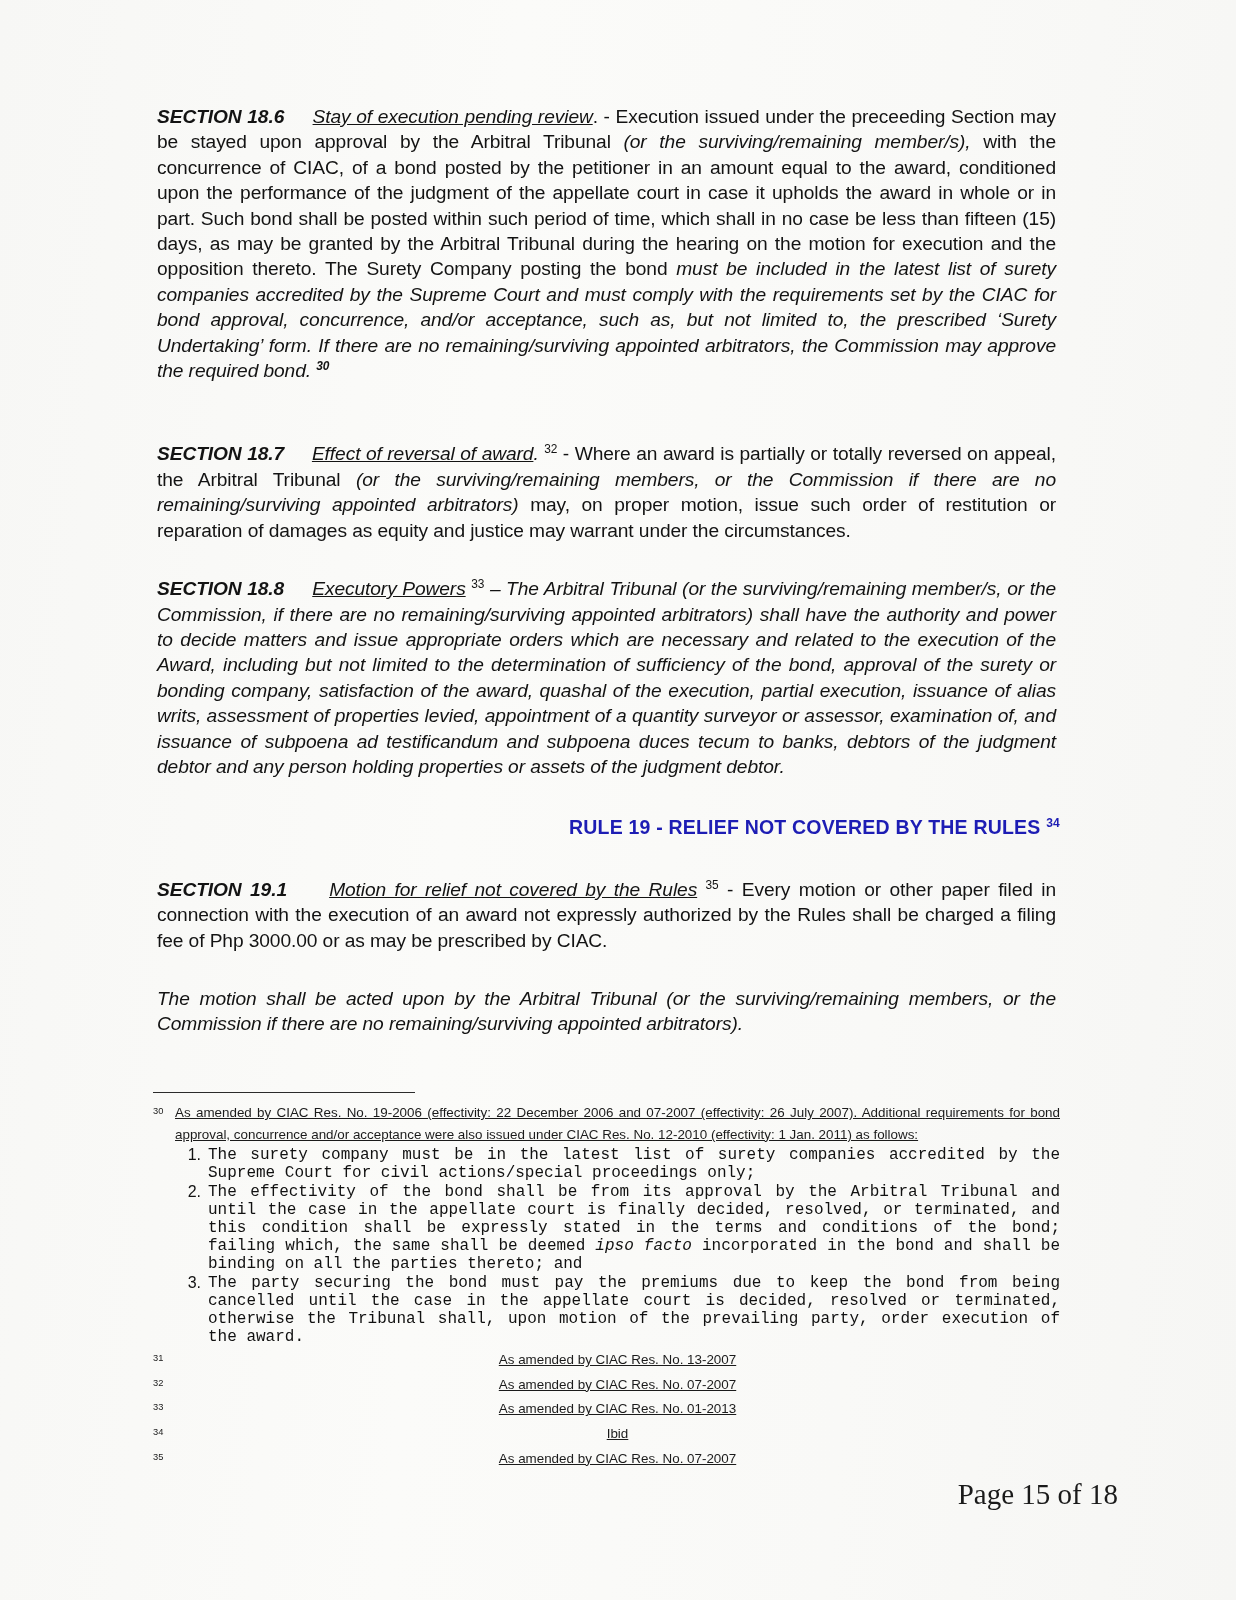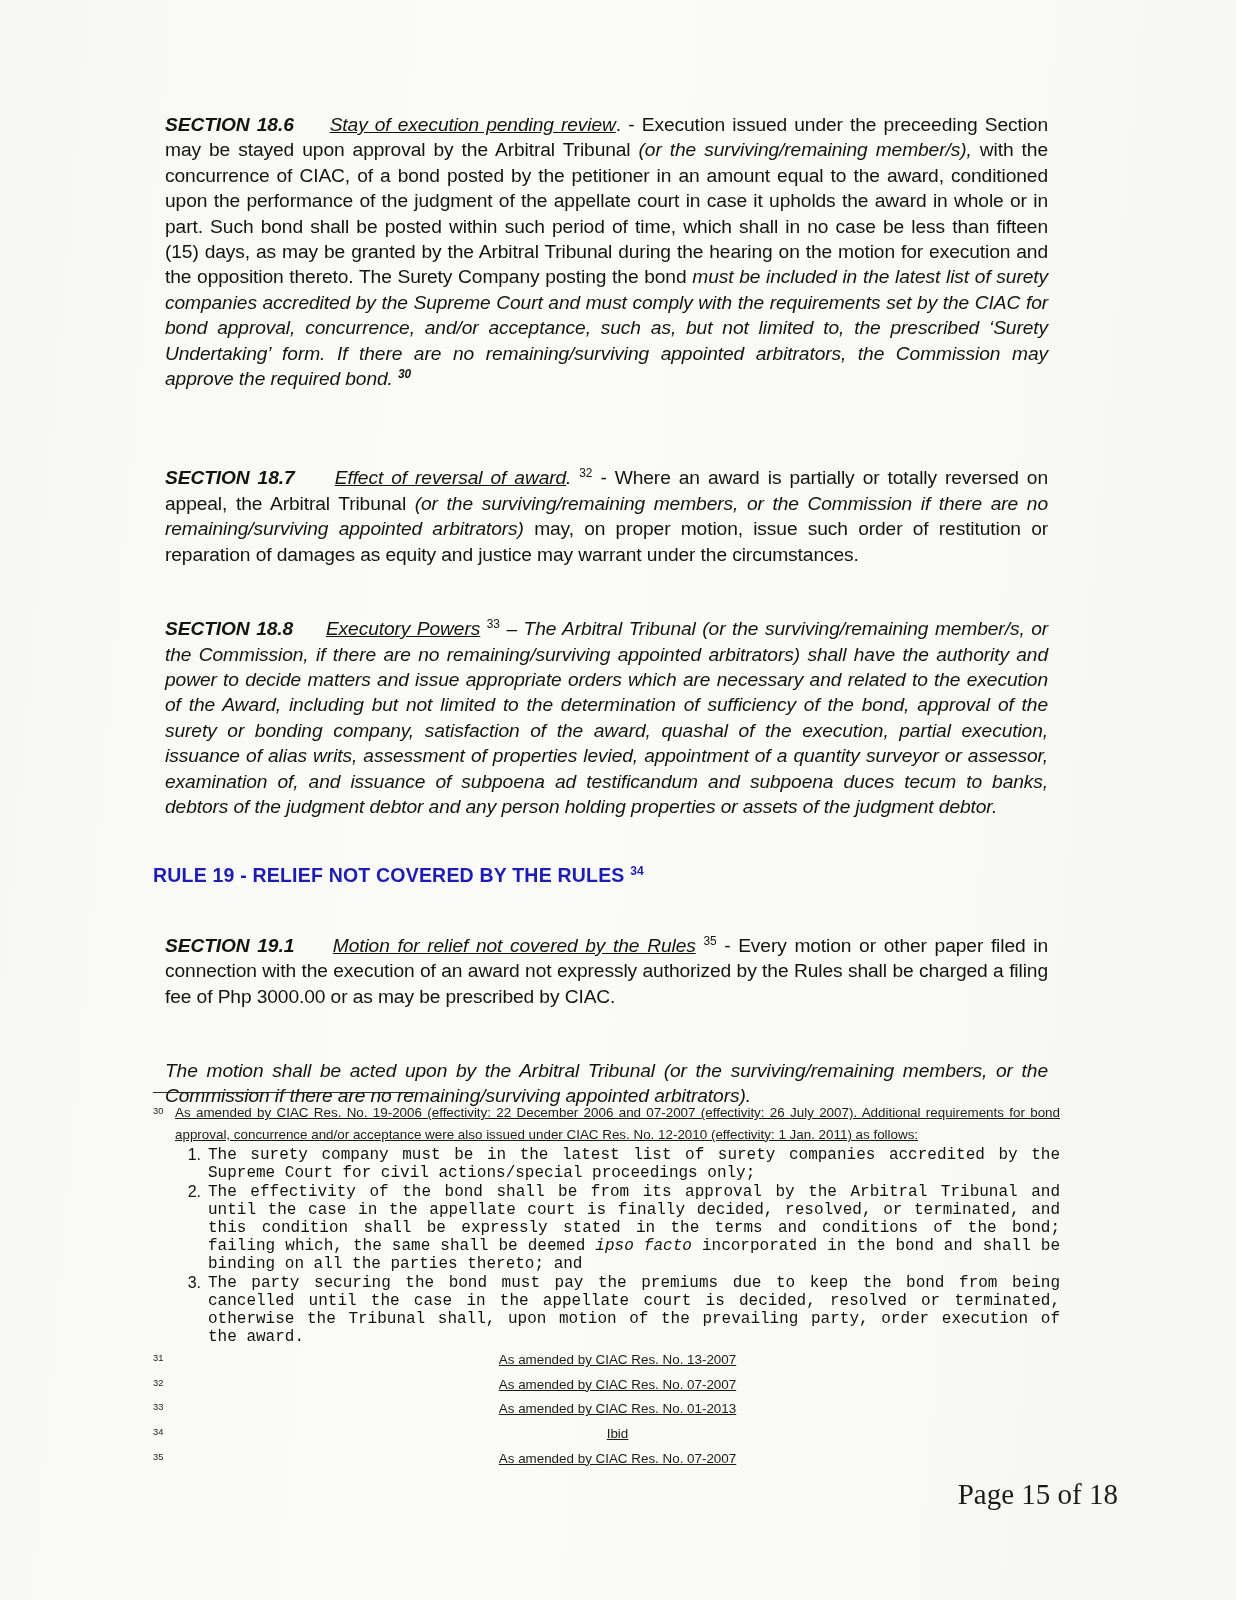--- a/index.html
+++ b/index.html
@@ -21,21 +21,21 @@
     overflow: hidden;
     box-sizing: border-box;
   }
   .content {
     position: absolute;
     left: 153px;
     top: 100px;
     width: 907px;
   }
   p {
-    margin: 12px;
+    margin: 4px;
     text-align: justify;
     font-size: 19.2px;
     line-height: 25.4px;
     color: #131313;
     letter-spacing: -0.1px;
   }
   .sec-head {
     font-weight: bold;
     font-style: italic;
     white-space: nowrap;
@@ -49,21 +49,21 @@
   .gap-lg { height: 32px; }
   sup {
     font-size: 0.62em;
     vertical-align: super;
     line-height: 0;
     font-weight: bold;
     font-style: italic;
   }
   sup.plain { font-weight: normal; font-style: normal; }
   .rule-heading {
-    text-align: left;
+    text-align: right;
     font-weight: bold;
     font-size: 19.5px;
     color: #1d1db4;
     letter-spacing: 0.2px;
     margin: 0;
   }
   .rule-heading sup { font-style: normal; }
 
   
   .footnotes {

